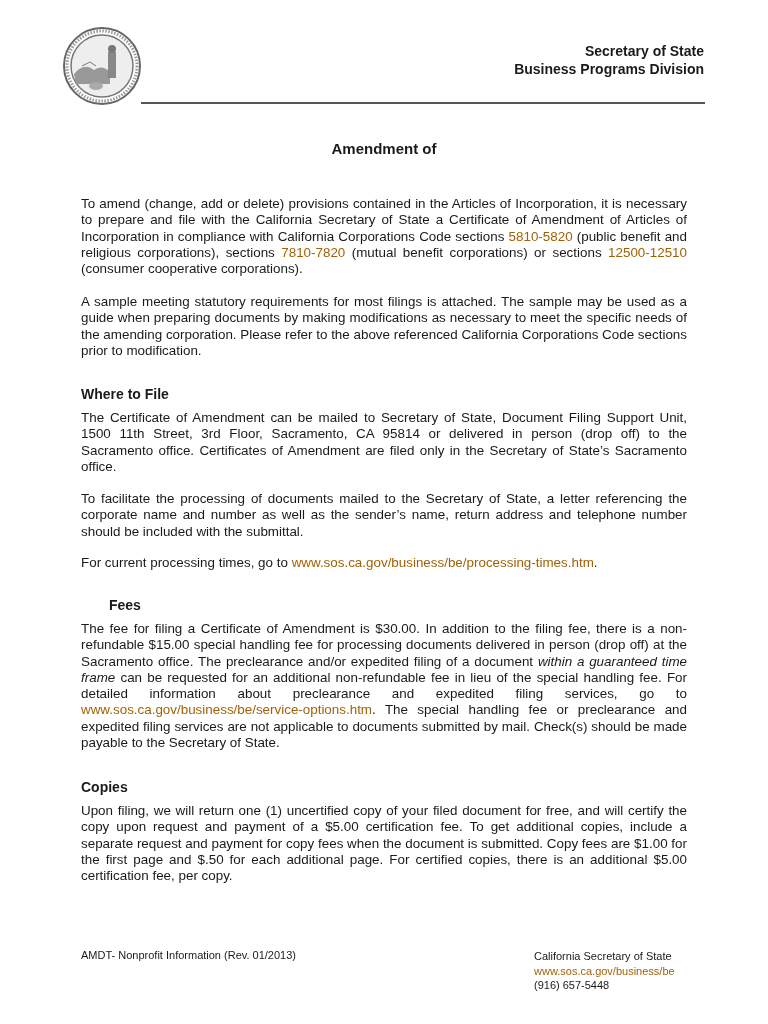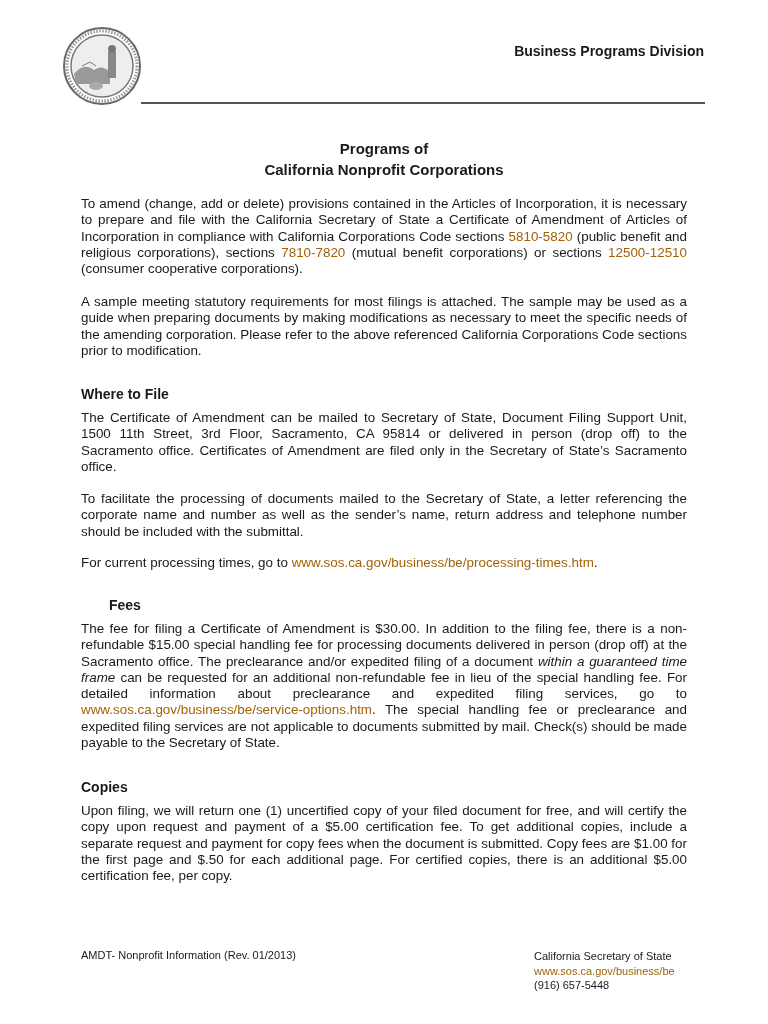--- a/index.html
+++ b/index.html
@@ -29,27 +29,27 @@
   <circle cx="40" cy="40" r="31" fill="#eee" stroke="#777" stroke-width="1.5"></circle>
   <circle cx="40" cy="40" r="35" fill="none" stroke="#999" stroke-width="3" stroke-dasharray="1.5 1.5"></circle>
   <path d="M12 48 Q22 36 32 44 Q40 38 48 46 L48 58 L14 58 Z" fill="#999"></path>
   <rect x="46" y="26" width="8" height="26" fill="#888"></rect>
   <circle cx="50" cy="23" r="4" fill="#777"></circle>
   <ellipse cx="34" cy="60" rx="7" ry="4" fill="#aaa"></ellipse>
   <path d="M20 40 L28 36 L34 40" fill="none" stroke="#777" stroke-width="1"></path>
 </svg>
 
 <div class="hdr">
+  <div class="l1">Secretary of State</div>
   <div class="l2">Business Programs Division</div>
 </div>
 <div class="rule"></div>
 
 <div class="title">
-  <div>Programs of</div>
-  <div>California Nonprofit Corporations</div>
+  <div>Amendment of</div>
 </div>
 
 <div class="body" style="top:196px;">
   <p><span>To amend (change, add or delete) provisions contained in the Articles of Incorporation, it is necessary to prepare and file with the California Secretary of State a Certificate of Amendment of Articles of Incorporation in compliance with California Corporations Code sections </span><a class="link">5810-5820</a><span> (public benefit and religious corporations), sections </span><a class="link">7810-7820</a><span> (mutual benefit corporations) or sections </span><a class="link">12500-12510</a><span> (consumer cooperative corporations).</span></p>
 </div>
 
 <div class="body" style="top:294px;">
   <p>A sample meeting statutory requirements for most filings is attached.  The sample may be used as a guide when preparing documents by making modifications as necessary to meet the specific needs of the amending corporation. Please refer to the above referenced California Corporations Code sections prior to modification.</p>
 </div>
 

